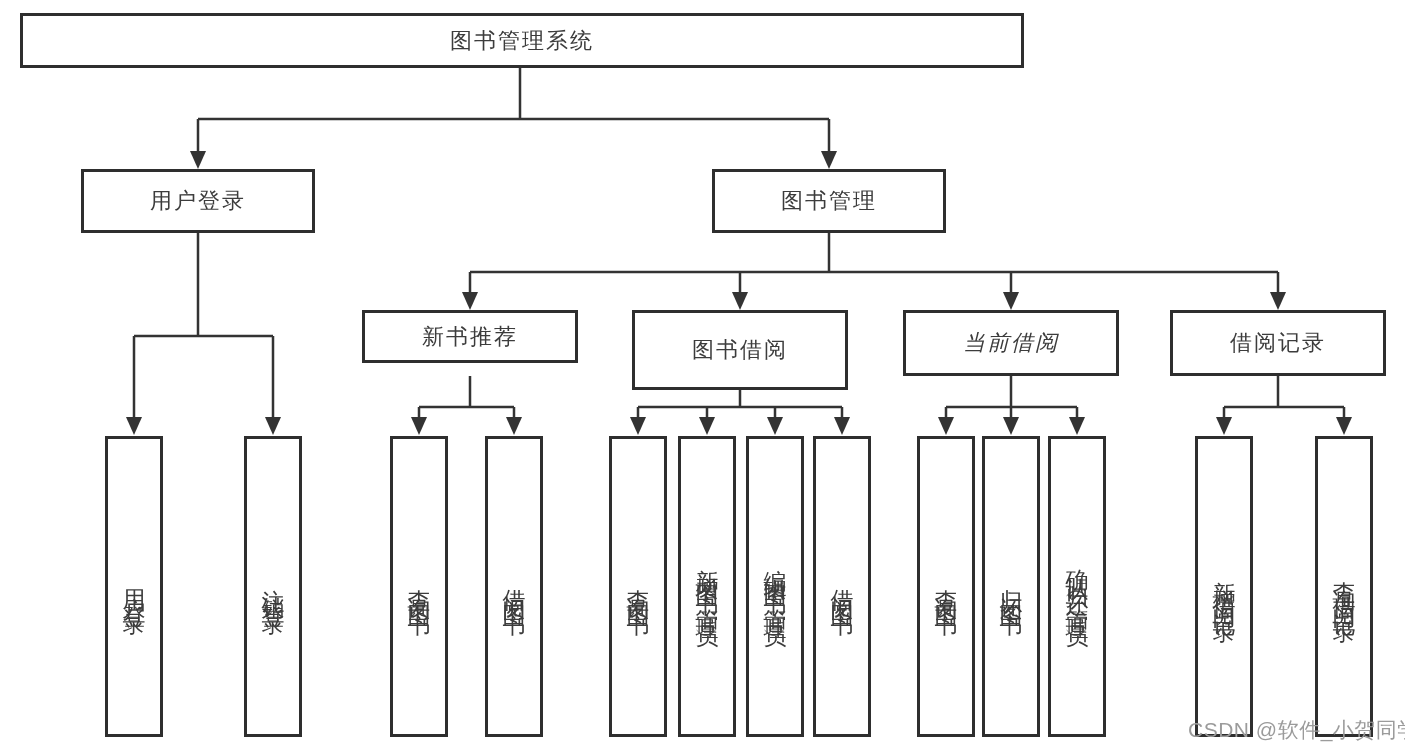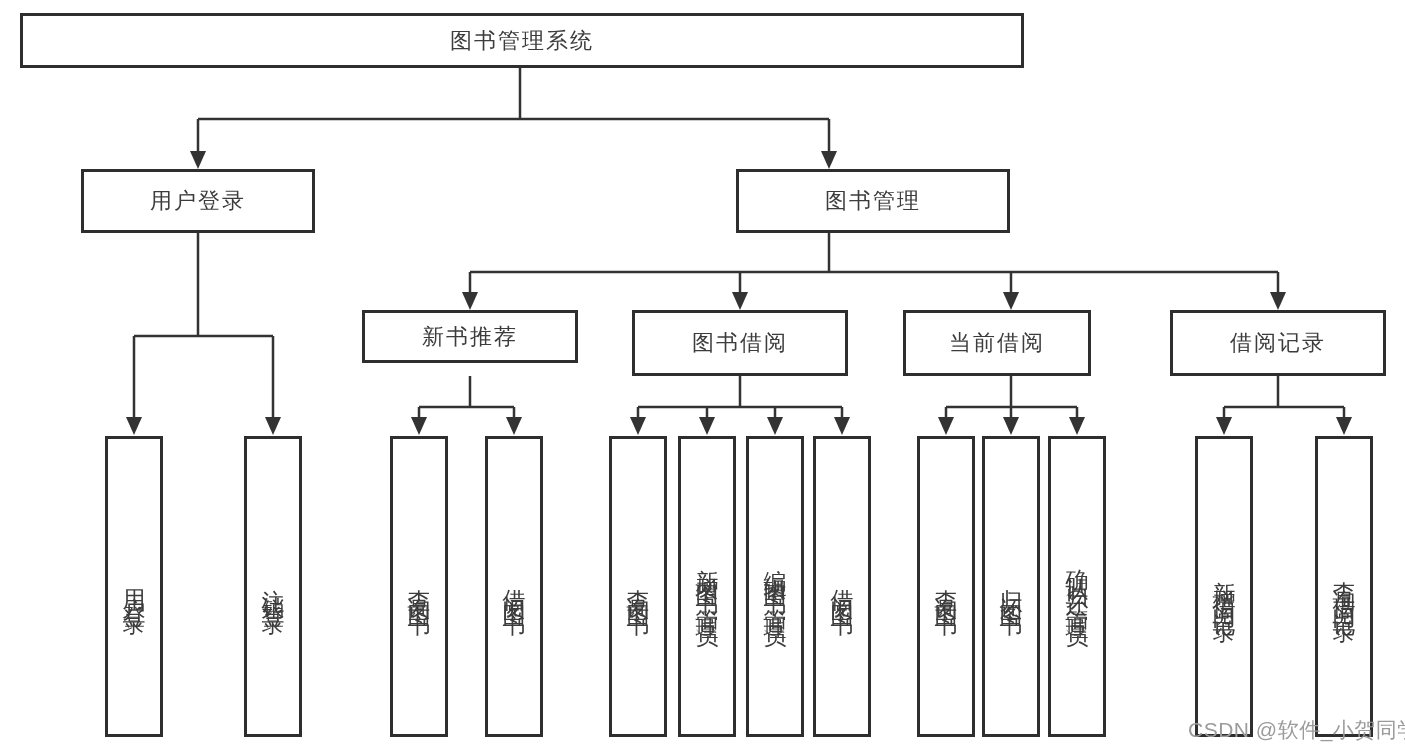--- a/index.html
+++ b/index.html
@@ -99,31 +99,31 @@
     <polygon points="1336,417 1352,417 1344,435"></polygon>
   </svg>
 
   <div class="node hnode root" style="left:20px;top:13px;width:1004px;height:55px;">
     <span>图书管理系统</span>
   </div>
 
   <div class="node hnode" style="left:81px;top:169px;width:234px;height:64px;">
     <span>用户登录</span>
   </div>
-  <div class="node hnode" style="left:712px;top:169px;width:274px;height:64px;margin-left:24px;">
+  <div class="node hnode" style="left:712px;top:169px;width:234px;height:64px;">
     <span>图书管理</span>
   </div>
 
   <div class="node hnode" style="left:362px;top:310px;width:216px;height:53px;">
     <span>新书推荐</span>
   </div>
-  <div class="node hnode" style="left:632px;top:310px;width:216px;height:66px;">
+  <div class="node hnode" style="left:632px;top:310px;width:216px;height:80px;">
     <span>图书借阅</span>
   </div>
-  <div class="node hnode" style="left:903px;top:310px;width:188px;height:66px;">
+  <div class="node hnode" style="left:903px;top:310px;width:216px;height:66px;font-style:italic;">
     <span>当前借阅</span>
   </div>
   <div class="node hnode" style="left:1170px;top:310px;width:216px;height:66px;">
     <span>借阅记录</span>
   </div>
 
   <div class="node leaf" style="left:105px;">
     <span class="vtext">用户登录</span>
   </div>
   <div class="node leaf" style="left:244px;">

